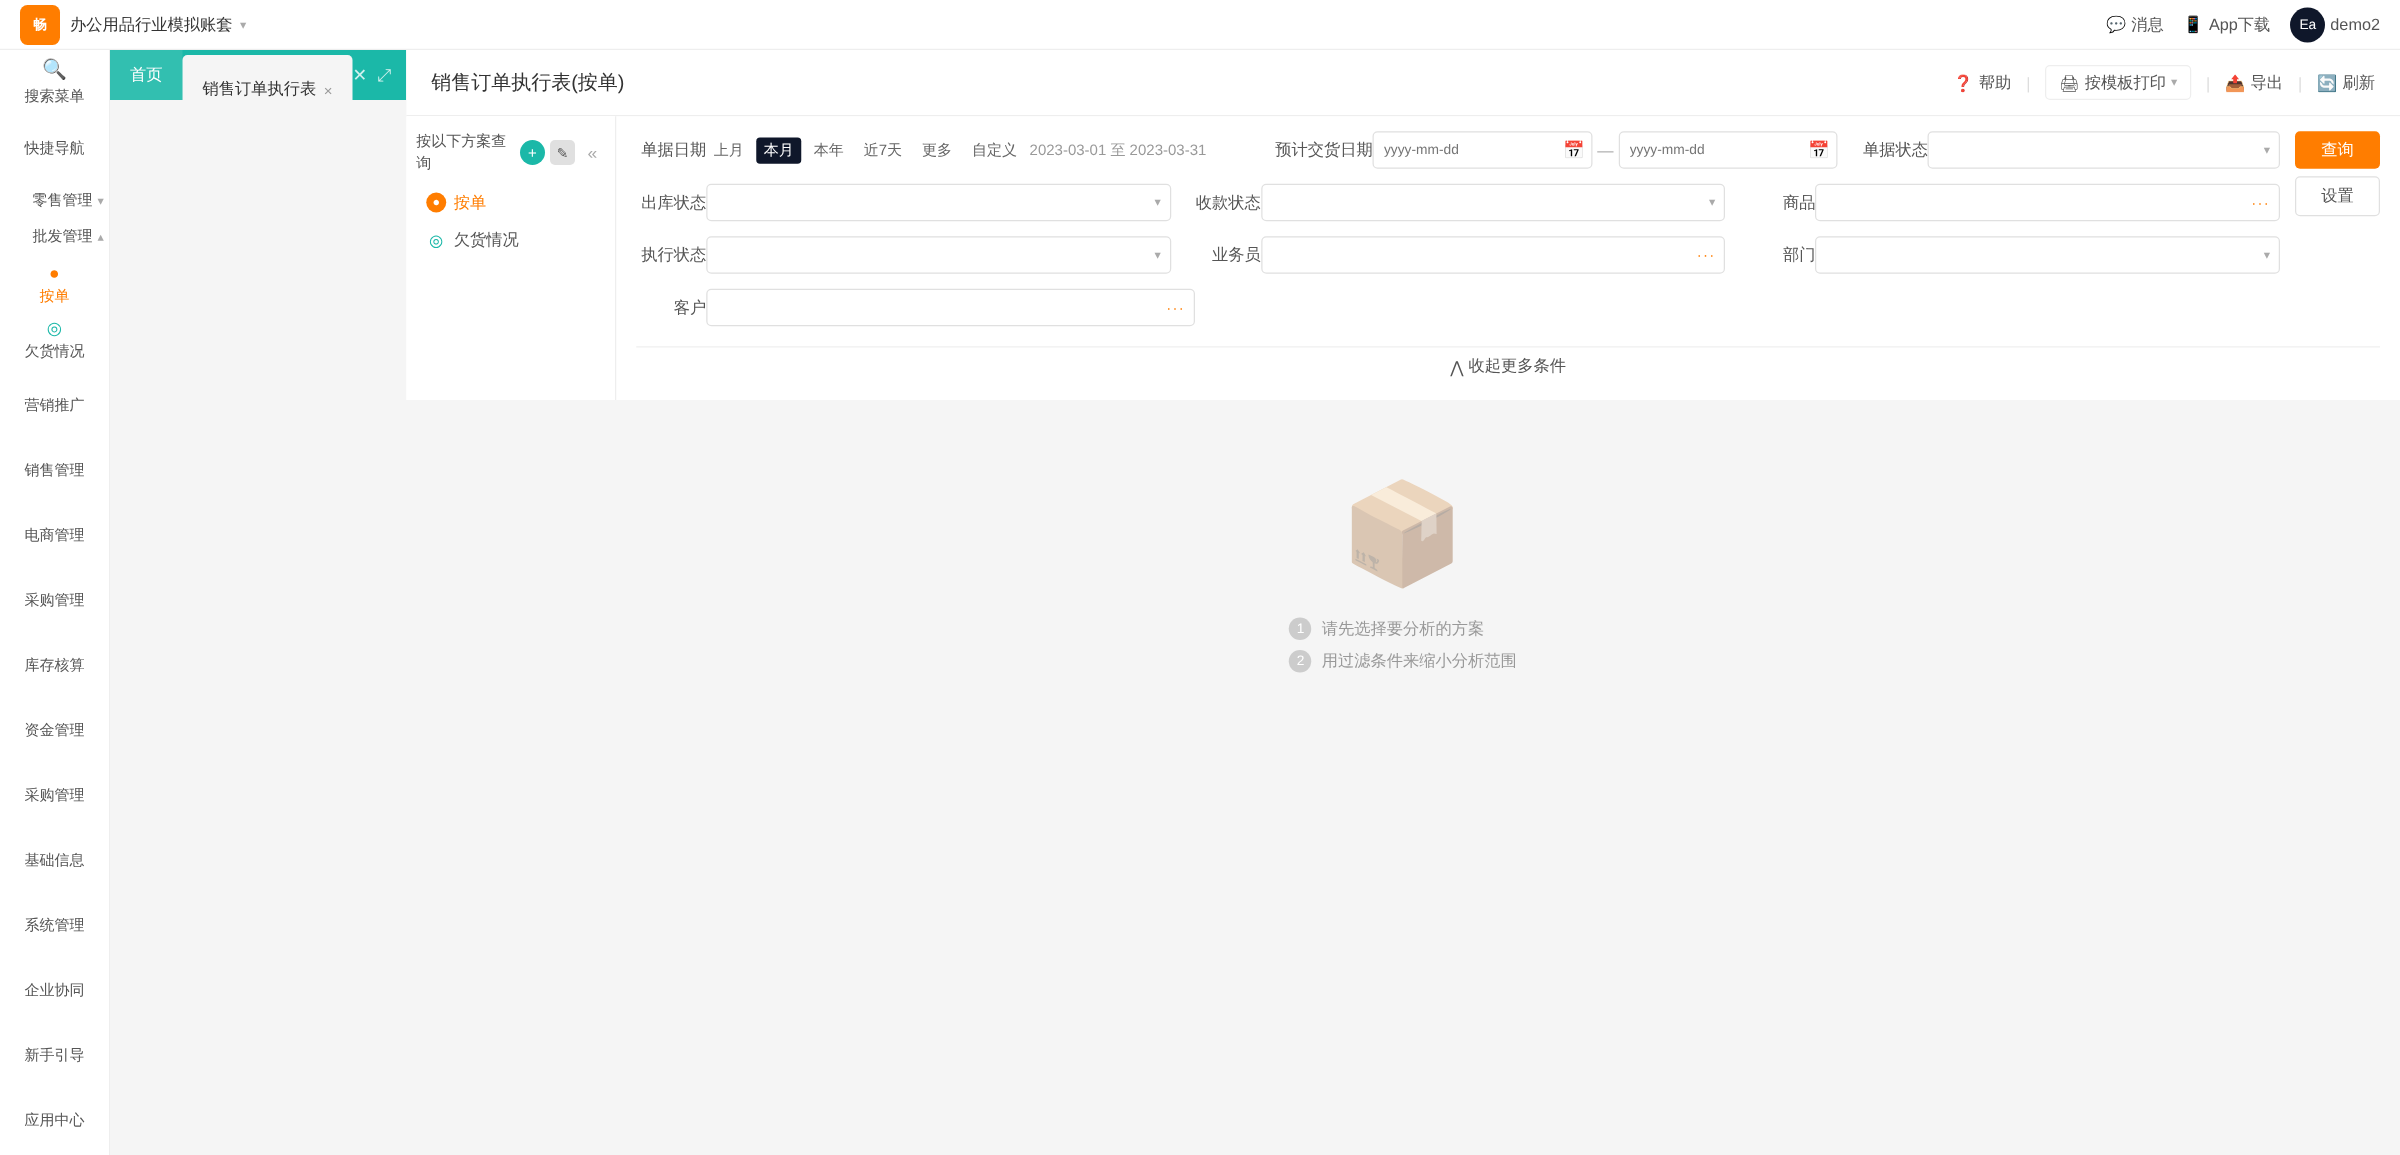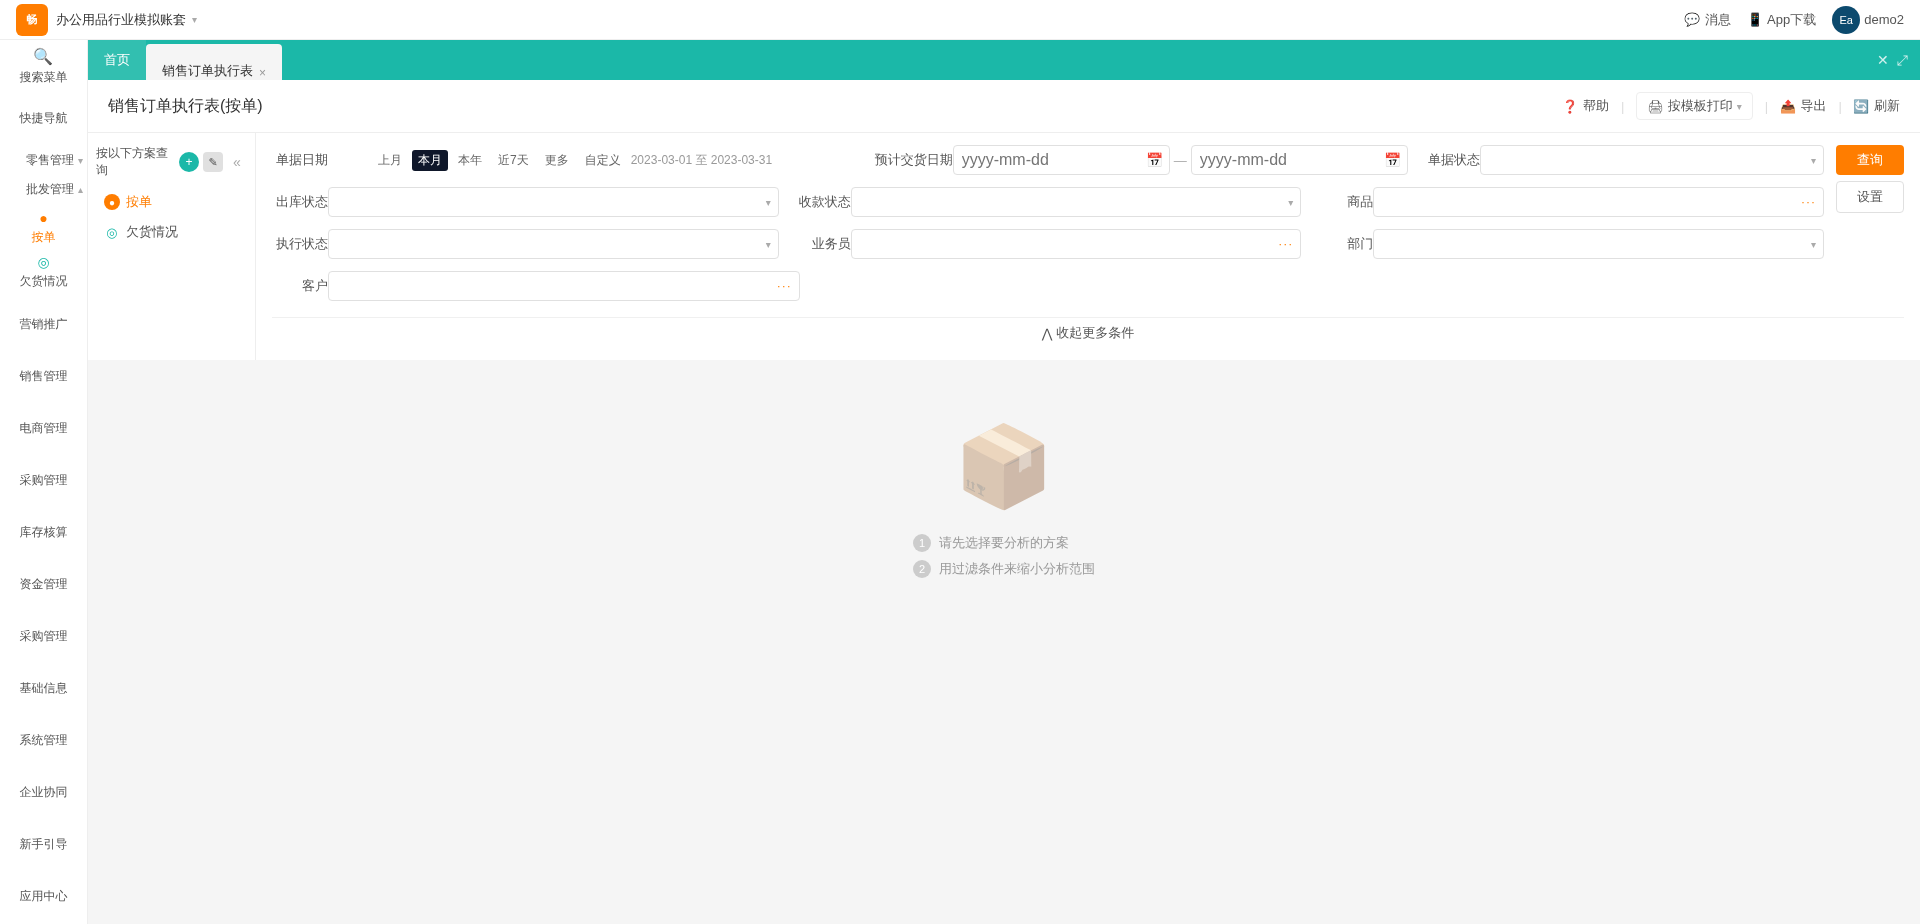--- a/index.html
+++ b/index.html
@@ -16,36 +16,36 @@
       border-bottom: 1px solid #eee;
       flex-shrink: 0;
     }
     .topbar-left { display: flex; align-items: center; gap: 8px; }
     .topbar-logo { width: 32px; height: 32px; background: #ff7d00; border-radius: 6px; display: flex; align-items: center; justify-content: center; color: white; font-size: 11px; font-weight: bold; }
     .topbar-right { display: flex; align-items: center; gap: 16px; color: #555; font-size: 13px; }
     .topbar-right-item { display: flex; align-items: center; gap: 4px; cursor: pointer; }
     .topbar-app-selector { display: flex; align-items: center; gap: 6px; cursor: pointer; color: #333; }
     .topbar-app-name { font-size: 13px; color: #333; }
     .topbar-arrow { color: #aaa; font-size: 10px; }
-    .avatar { width: 28px; height: 28px; border-radius: 50%; background: #0c4a6e; display: flex; align-items: center; justify-content: center; color: white; font-size: 11px; }
+    .avatar { width: 28px; height: 28px; border-radius: 50%; background: #0f172a; display: flex; align-items: center; justify-content: center; color: white; font-size: 11px; }
 
     
     .main-layout { display: flex; flex: 1; overflow: hidden; }
 
     
     .sidebar { width: 88px; background: #fff; border-right: 1px solid #eee; display: flex; flex-direction: column; flex-shrink: 0; overflow-y: auto; }
     .sidebar-item { display: flex; flex-direction: column; align-items: center; justify-content: center; padding: 10px 4px; cursor: pointer; color: #555; font-size: 12px; gap: 3px; min-height: 52px; }
     .sidebar-item.active { color: #ff7d00; }
     .sidebar-item .icon { font-size: 16px; }
     .sidebar-divider { height: 1px; background: #f0f0f0; margin: 0 8px; }
     .sidebar-group { width: 100%; }
     .sidebar-group-header { display: flex; align-items: center; justify-content: flex-end; padding: 8px 4px 4px; font-size: 12px; color: #555; cursor: pointer; gap: 4px; }
 
     
-    .content-area { flex: 1; display: flex; flex-direction: column; overflow: hidden; }
+    .content-area { flex: 1; display: flex; overflow: hidden; }
 
     
     .tabbar { height: 40px; background: #1bb8a8; display: flex; align-items: center; padding: 0 0; flex-shrink: 0; }
     .tab { padding: 0 16px; height: 40px; display: flex; align-items: center; cursor: pointer; color: rgba(255,255,255,0.8); font-size: 13px; gap: 6px; }
     .tab.home-tab { color: white; background: rgba(255,255,255,0.1); }
     .tab.active { background: #f5f5f5; color: #333; border-radius: 4px 4px 0 0; margin-top: 4px; height: 36px; align-items: flex-end; }
     .tab-close { color: #999; font-size: 12px; cursor: pointer; }
     .tabbar-right { margin-left: auto; display: flex; align-items: center; gap: 8px; padding-right: 12px; color: rgba(255,255,255,0.8); }
     .tabbar-right-icon { cursor: pointer; font-size: 14px; }
 
@@ -75,29 +75,29 @@
     .filter-plan-item { display: flex; align-items: center; gap: 6px; padding: 6px 8px; cursor: pointer; border-radius: 4px; font-size: 13px; color: #555; }
     .filter-plan-item.active { color: #ff7d00; }
     .filter-plan-icon { width: 16px; height: 16px; border-radius: 50%; background: #ff7d00; display: flex; align-items: center; justify-content: center; color: white; font-size: 10px; }
     .filter-plan-icon2 { width: 16px; height: 16px; display: flex; align-items: center; justify-content: center; color: #1bb8a8; font-size: 13px; }
 
     .filter-main { flex: 1; padding: 12px 16px; }
     .filter-row { display: flex; align-items: center; gap: 16px; margin-bottom: 12px; }
     .filter-item { display: flex; align-items: center; gap: 0; flex: 1; }
     .filter-label { color: #555; font-size: 13px; white-space: nowrap; min-width: 56px; text-align: right; }
     .filter-control { flex: 1; position: relative; }
-    .filter-input { width: 100%; height: 30px; border: 1px solid #e0e0e0; border-radius: 4px; padding: 0 8px; font-size: 16px; color: #333; background: #fff; }
+    .filter-input { width: 100%; height: 30px; border: 1px solid #e0e0e0; border-radius: 4px; padding: 0 8px; font-size: 11px; color: #333; background: #fff; }
     .filter-select { width: 100%; height: 30px; border: 1px solid #e0e0e0; border-radius: 4px; padding: 0 8px; font-size: 13px; color: #333; background: #fff; appearance: none; cursor: pointer; }
     .filter-dropdown-icon { position: absolute; right: 8px; top: 50%; transform: translateY(-50%); color: #aaa; font-size: 10px; pointer-events: none; }
     .filter-more-icon { position: absolute; right: 8px; top: 50%; transform: translateY(-50%); color: #ff7d00; font-size: 12px; pointer-events: none; letter-spacing: 1px; }
     .date-range { display: flex; align-items: center; gap: 4px; flex: 1; }
     .date-separator { color: #aaa; }
     .date-icon { color: #ff7d00; font-size: 14px; }
 
-    .date-tabs { display: flex; gap: 4px; align-items: center; margin-left: 44px; }
+    .date-tabs { display: flex; gap: 4px; align-items: center; }
     .date-tab { padding: 2px 6px; font-size: 12px; color: #666; cursor: pointer; border-radius: 3px; }
     .date-tab.active { background: #0f172a; color: white; border-radius: 3px; }
     .date-range-label { font-size: 12px; color: #999; margin-left: 4px; }
 
     .collapse-btn { display: flex; align-items: center; justify-content: center; gap: 4px; padding: 6px 16px; color: #555; font-size: 13px; cursor: pointer; border-top: 1px solid #f0f0f0; margin-top: 4px; }
 
     .action-btn-group { display: flex; flex-direction: column; gap: 6px; align-self: flex-start; padding-top: 0; }
     .query-btn { background: #ff7d00; color: white; border: none; border-radius: 4px; padding: 6px 20px; cursor: pointer; font-size: 13px; white-space: nowrap; }
     .setting-btn { background: #fff; color: #555; border: 1px solid #e0e0e0; border-radius: 4px; padding: 6px 20px; cursor: pointer; font-size: 13px; white-space: nowrap; }
 

